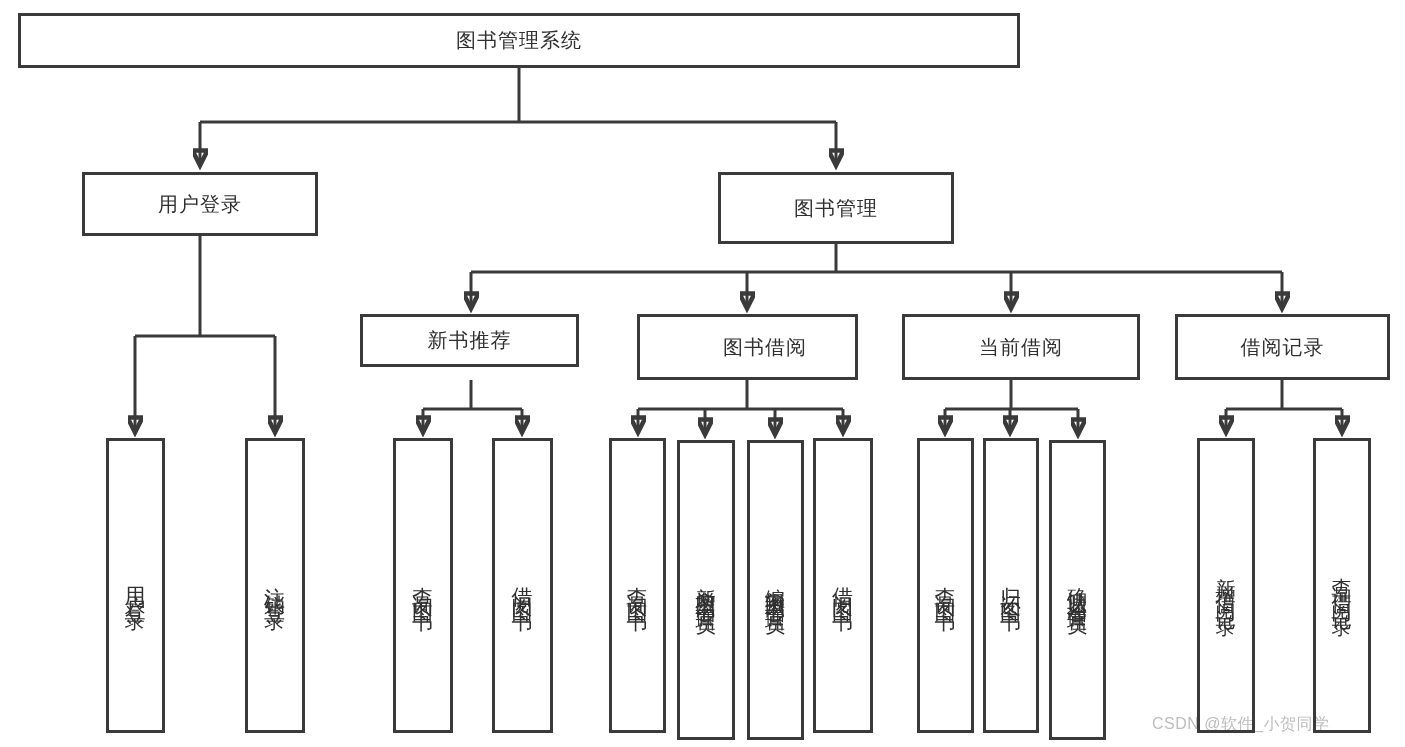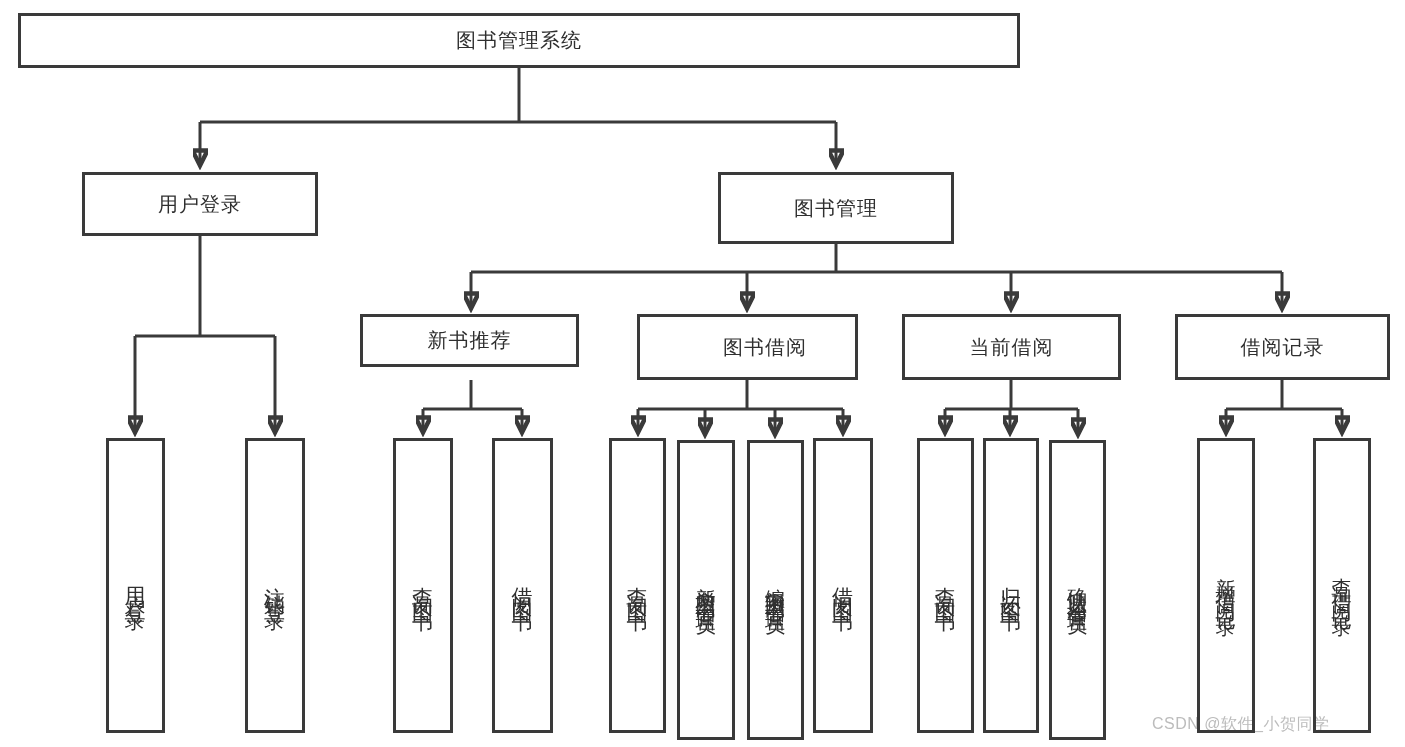--- a/index.html
+++ b/index.html
@@ -118,21 +118,21 @@
     </g>
   </svg>
 
   <div class="node" style="left:18px;top:13px;width:1002px;height:55px;">图书管理系统</div>
 
   <div class="node" style="left:82px;top:172px;width:236px;height:64px;">用户登录</div>
   <div class="node" style="left:718px;top:172px;width:236px;height:72px;">图书管理</div>
 
   <div class="node" style="left:360px;top:314px;width:219px;height:53px;">新书推荐</div>
   <div class="node" style="left:637px;top:314px;width:221px;height:66px;padding-left:35px;">图书借阅</div>
-  <div class="node" style="left:902px;top:314px;width:219px;height:66px;">当前借阅</div>
+  <div class="node" style="left:902px;top:314px;width:238px;height:66px;">当前借阅</div>
   <div class="node" style="left:1175px;top:314px;width:215px;height:66px;">借阅记录</div>
 
   <div class="node leaf" style="left:106px;top:438px;width:59px;height:295px;">用户登录</div>
   <div class="node leaf" style="left:245px;top:438px;width:60px;height:295px;">注销登录</div>
 
   <div class="node leaf" style="left:393px;top:438px;width:60px;height:295px;">查询图书</div>
   <div class="node leaf" style="left:492px;top:438px;width:61px;height:295px;">借阅图书</div>
 
   <div class="node leaf" style="left:609px;top:438px;width:57px;height:295px;">查询图书</div>
   <div class="node leaf long" style="left:677px;top:440px;width:58px;height:300px;">新增图书（管理员）</div>

